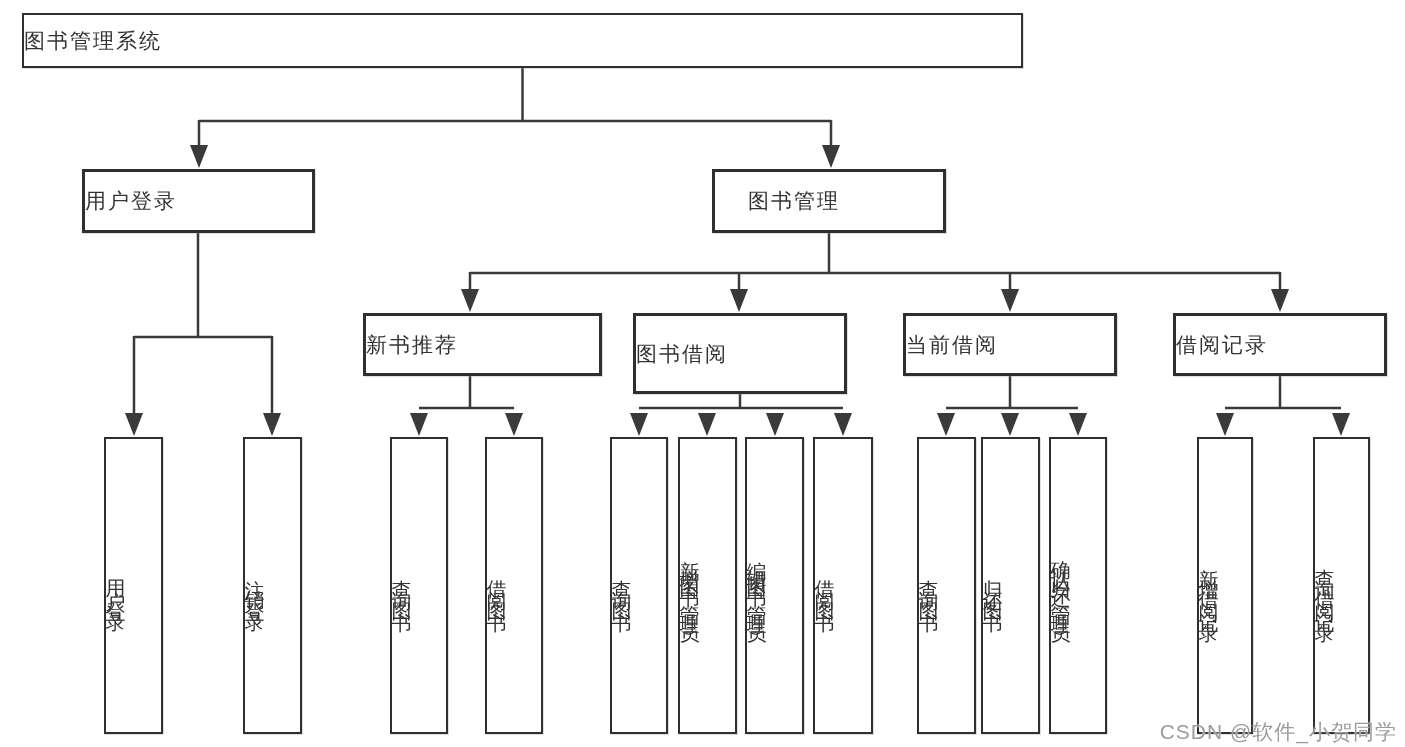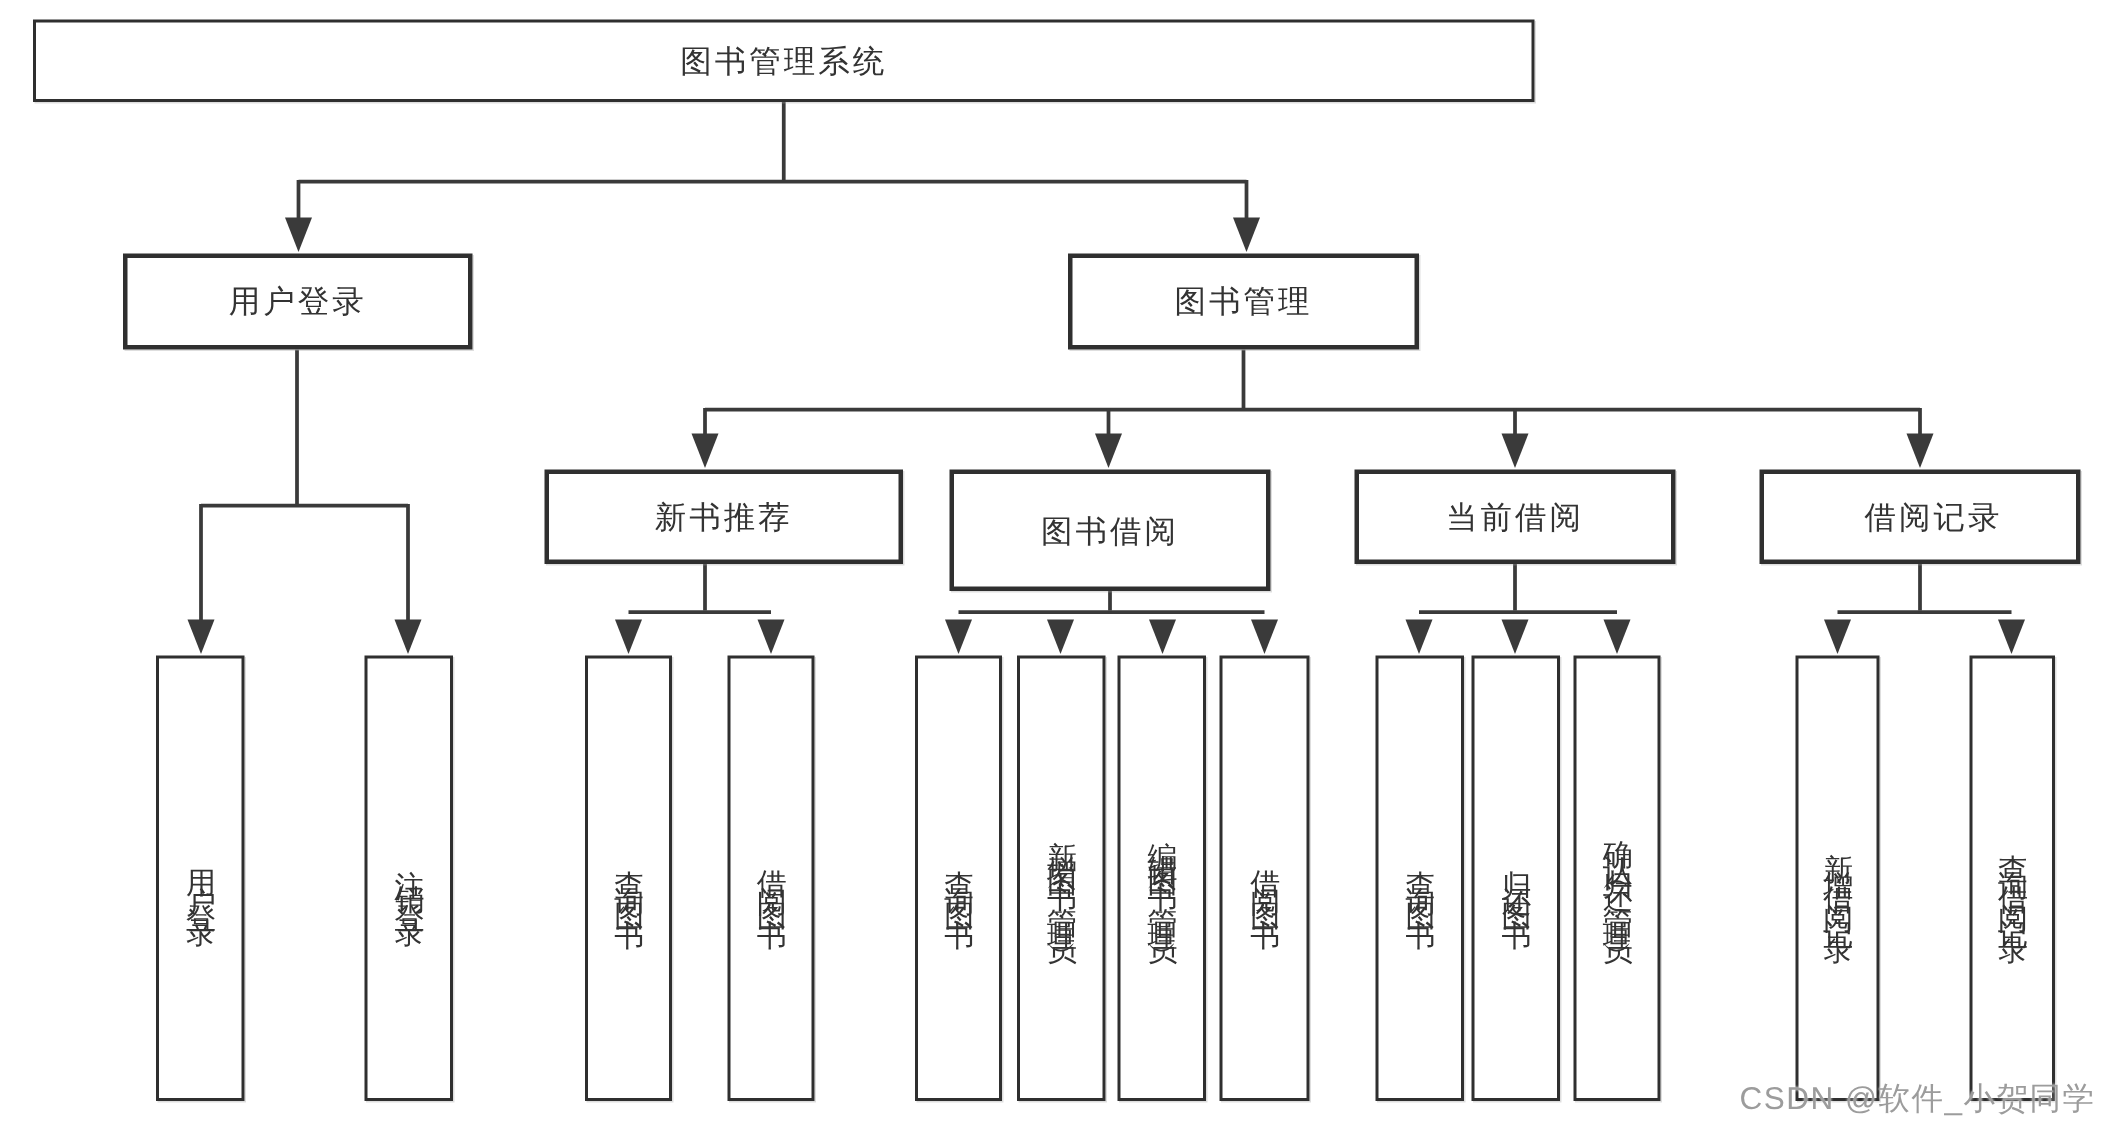--- a/index.html
+++ b/index.html
@@ -17,21 +17,21 @@
     width: 1405px; height: 747px;
     pointer-events: none;
   }
   .node {
     position: absolute;
     box-sizing: border-box;
     background: #ffffff;
     border: 2px solid #2f2f2f;
     display: flex;
     align-items: center;
-    justify-content: center;
+    justify-content: flex-start;
     color: #333333;
     box-shadow: 1px 1px 0 rgba(160,160,160,0.35);
   }
   .node.mid { border-width: 3px; }
   .node .lbl {
     font-size: 21px;
     letter-spacing: 2px;
     white-space: nowrap;
     color: #333333;
   }
@@ -118,34 +118,34 @@
     </g>
   </svg>
 
   <div class="node" style="left:22px; top:13px; width:1001px; height:55px;">
     <span class="lbl">图书管理系统</span>
   </div>
 
   <div class="node mid" style="left:82px; top:169px; width:233px; height:64px;">
     <span class="lbl">用户登录</span>
   </div>
-  <div class="node mid" style="left:712px; top:169px; width:234px; height:64px;">
+  <div class="node mid" style="left:712px; top:169px; width:234px; height:64px;padding-left:33px;">
     <span class="lbl">图书管理</span>
   </div>
 
   <div class="node mid" style="left:363px; top:313px; width:239px; height:63px;">
     <span class="lbl">新书推荐</span>
   </div>
   <div class="node mid" style="left:633px; top:313px; width:214px; height:81px;">
     <span class="lbl">图书借阅</span>
   </div>
   <div class="node mid" style="left:903px; top:313px; width:214px; height:63px;">
     <span class="lbl">当前借阅</span>
   </div>
-  <div class="node mid" style="left:1173px; top:313px; width:214px; height:63px;padding-left:18px;">
+  <div class="node mid" style="left:1173px; top:313px; width:214px; height:63px;">
     <span class="lbl">借阅记录</span>
   </div>
 
   <div class="node v" style="left:104px; top:437px; width:59px; height:297px;">
     <span class="lbl">用户登录</span>
   </div>
   <div class="node v" style="left:243px; top:437px; width:59px; height:297px;">
     <span class="lbl">注销登录</span>
   </div>
 

